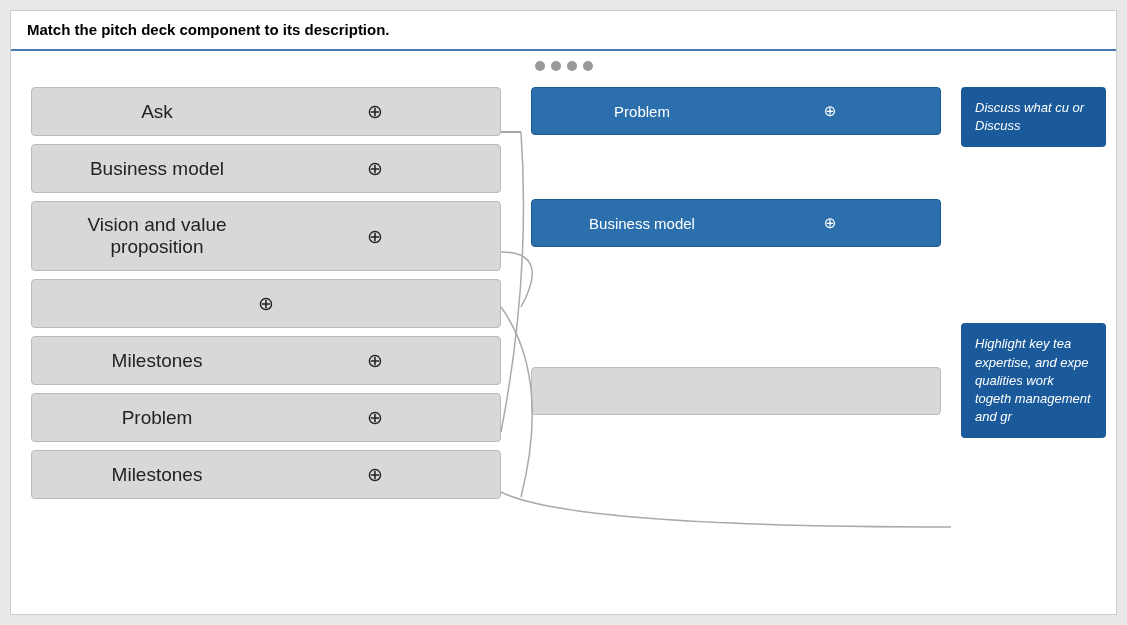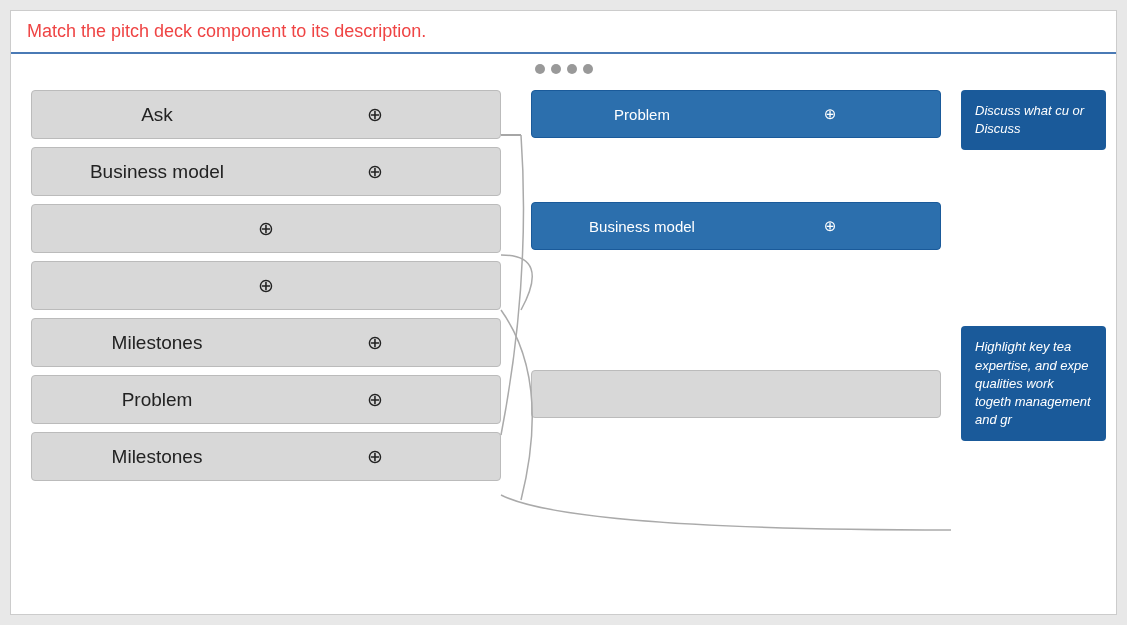--- a/index.html
+++ b/index.html
@@ -22,23 +22,23 @@
       overflow: hidden;
     }
 
     .header-bar {
       background: #ffffff;
       border-bottom: 2px solid #4a7ab5;
       padding: 10px 16px;
     }
 
     .header-title {
-      font-size: 18px;
-      color: #ef4444;
-      font-weight: 400;
+      font-size: 15px;
+      color: #000000;
+      font-weight: 700;
     }
 
     .progress-dots {
       display: flex;
       justify-content: center;
       align-items: center;
       gap: 6px;
       padding: 10px 0 6px 0;
     }
 
@@ -200,20 +200,21 @@
         <span>Ask</span>
         <span class="drag-icon">⊕</span>
       </div>
 
       <div class="drag-item">
         <span>Business model</span>
         <span class="drag-icon">⊕</span>
       </div>
 
       <div class="drag-item">
+        <span>Vision and value proposition</span>
         <span class="drag-icon">⊕</span>
       </div>
 
       <div class="drag-item">
         <span class="drag-icon">⊕</span>
       </div>
 
       <div class="drag-item">
         <span>Milestones</span>
         <span class="drag-icon">⊕</span>

